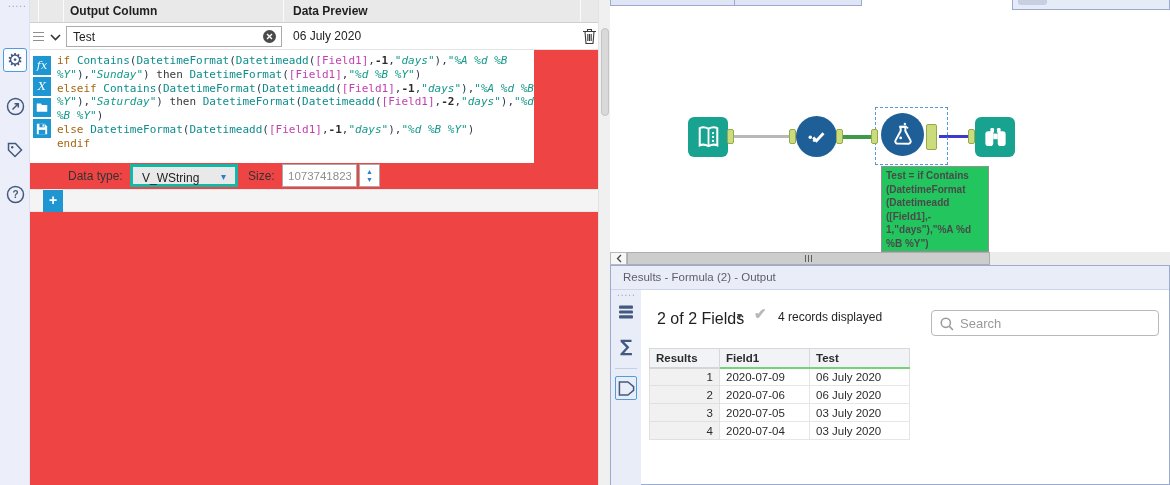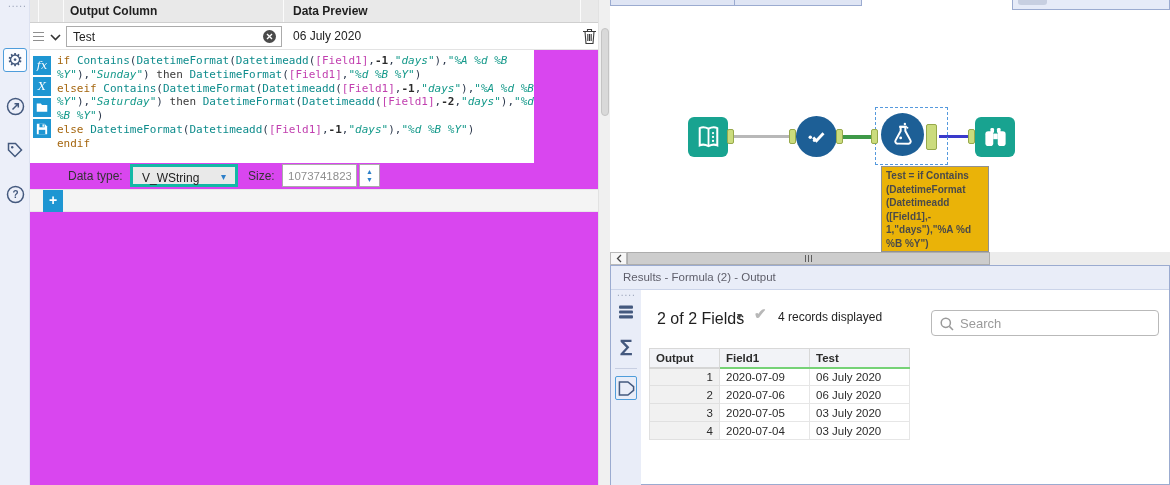--- a/index.html
+++ b/index.html
@@ -7,21 +7,21 @@
   .app { position:relative; width:1170px; height:485px; background:#fff; overflow:hidden; }
 
   
   .left-rail { position:absolute; left:0; top:0; width:30px; height:485px; background:#ECEFF9; border-right:1px solid #DDE2F0; }
   .rail-dots { position:absolute; top:-2px; left:8px; color:#9AA3B8; font-size:10px; letter-spacing:1px; }
   .rail-btn { position:absolute; left:3px; width:24px; height:24px; display:flex; align-items:center; justify-content:center; cursor:pointer; }
   .rail-btn.sel { border:1px solid #4F9DDB; border-radius:3px; background:#FBFCFF; }
   .gear-glyph { font-size:18px; color:#44597E; line-height:1; }
 
   
-  .config { position:absolute; left:30px; top:0; width:568px; height:485px; background:#d946ef; }
+  .config { position:absolute; left:30px; top:0; width:568px; height:485px; background:#ef4444; }
   .cfg-header { position:absolute; top:0; left:0; width:568px; height:23px; background:#E9E9E9; border-bottom:1px solid #CFCFCF; }
   .cfg-header .sep { position:absolute; top:0; bottom:0; width:1px; background:#FBFBFB; }
   .hdr-label { position:absolute; top:4px; font-size:12px; font-weight:bold; color:#1F1F1F; }
   .cfg-row { position:absolute; top:23px; left:0; width:568px; height:27px; background:#fff; border-bottom:1px solid #E3E3E3; }
   .row-grip { position:absolute; left:3px; top:9px; width:11px; height:10px;
               background:repeating-linear-gradient(#8F8F8F 0 1px, transparent 1px 4px); }
   .chev-btn { position:absolute; left:17px; top:8px; width:16px; height:12px; display:flex; align-items:center; justify-content:center; cursor:pointer; }
   .name-input { position:absolute; left:36px; top:3px; width:216px; height:21px; border:1px solid #ABABAB; font-size:12px; padding:0 22px 0 6px; color:#222; font-family:"Liberation Sans",sans-serif; }
   .clear-btn { position:absolute; left:233px; top:7px; width:13px; height:13px; border-radius:50%; background:#4A4A4A; display:flex; align-items:center; justify-content:center; cursor:pointer; }
   .preview-val { position:absolute; left:263px; top:6px; font-size:12px; color:#222; }
@@ -59,21 +59,21 @@
   
   .canvas { position:absolute; left:610px; top:0; width:560px; height:252px; background:#fff; overflow:hidden; }
   .tabrem { position:absolute; top:0; background:#DFE5F4; border:1px solid #9BABD0; border-top:none; }
   .tabrem .pill { position:absolute; left:5px; top:0; width:29px; height:5px; background:#C7CFE1; border-radius:0 0 3px 3px; }
   .tool-sq { position:absolute; width:40px; height:40px; border-radius:6px; background:#18A390; display:flex; align-items:center; justify-content:center; cursor:pointer; }
   .tool-ci { position:absolute; width:41px; height:41px; border-radius:50%; background:#1D5F96; display:flex; align-items:center; justify-content:center; cursor:pointer; }
   .anchor { position:absolute; width:7px; height:15px; background:#CBDC7D; border:1px solid #97A94B; border-radius:2px; }
   .anchor.big { width:11px; height:26px; }
   .wire { position:absolute; height:3px; }
   .sel-dash { position:absolute; border:1px dashed #5599DD; background:transparent; }
-  .annotation { position:absolute; left:271px; top:166px; width:108px; height:86px; background:#eab308; border:1px solid #919191; padding:2px 4px; font-size:10px; font-weight:bold; color:#4A4A4A; line-height:13.5px; overflow:hidden; cursor:pointer; }
+  .annotation { position:absolute; left:271px; top:166px; width:108px; height:86px; background:#22c55e; border:1px solid #919191; padding:2px 4px; font-size:10px; font-weight:bold; color:#4A4A4A; line-height:13.5px; overflow:hidden; cursor:pointer; }
 
   
   .hscroll { position:absolute; left:610px; top:252px; width:560px; height:13px; background:#ECECEC; }
   .hs-left { position:absolute; left:0; top:0; width:17px; height:13px; background:#F7F7F7; border:1px solid #B9B9B9; display:flex; align-items:center; justify-content:center; cursor:pointer; }
   .hs-thumb { position:absolute; left:17px; top:0; width:363px; height:13px; background:#CDCDCD; border:1px solid #ADADAD; display:flex; align-items:center; justify-content:center; gap:2px; cursor:pointer; }
   .hs-thumb i { width:1px; height:7px; background:#5E5E5E; }
 
   
   .results { position:absolute; left:610px; top:265px; width:560px; height:220px; background:#fff; border:1px solid #9BABD0; }
   .res-header { height:24px; background:#E9EDF8; border-bottom:1px solid #CBD4E9; font-size:11.5px; color:#5E5E6A; padding:5px 0 0 12px; }
@@ -322,21 +322,21 @@
             <circle cx="6.8" cy="6.8" r="4.6" fill="none" stroke="#9A9A9A" stroke-width="1.5"></circle>
             <line x1="10.4" y1="10.4" x2="14" y2="14" stroke="#9A9A9A" stroke-width="1.5"></line>
           </svg>
         <input type="text" placeholder="Search" style="">
       </div>
     </div>
 
     <table class="rtable" id="rtable">
       <thead>
           <tr>
-            <th>Output</th>
+            <th>Results</th>
             <th class="green">Field1</th>
             <th class="green">Test</th>
           </tr>
         </thead>
       <tbody>
           <tr>
             <td class="rec">1</td>
             <td>2020-07-09</td>
             <td>06 July 2020</td>
           </tr>

